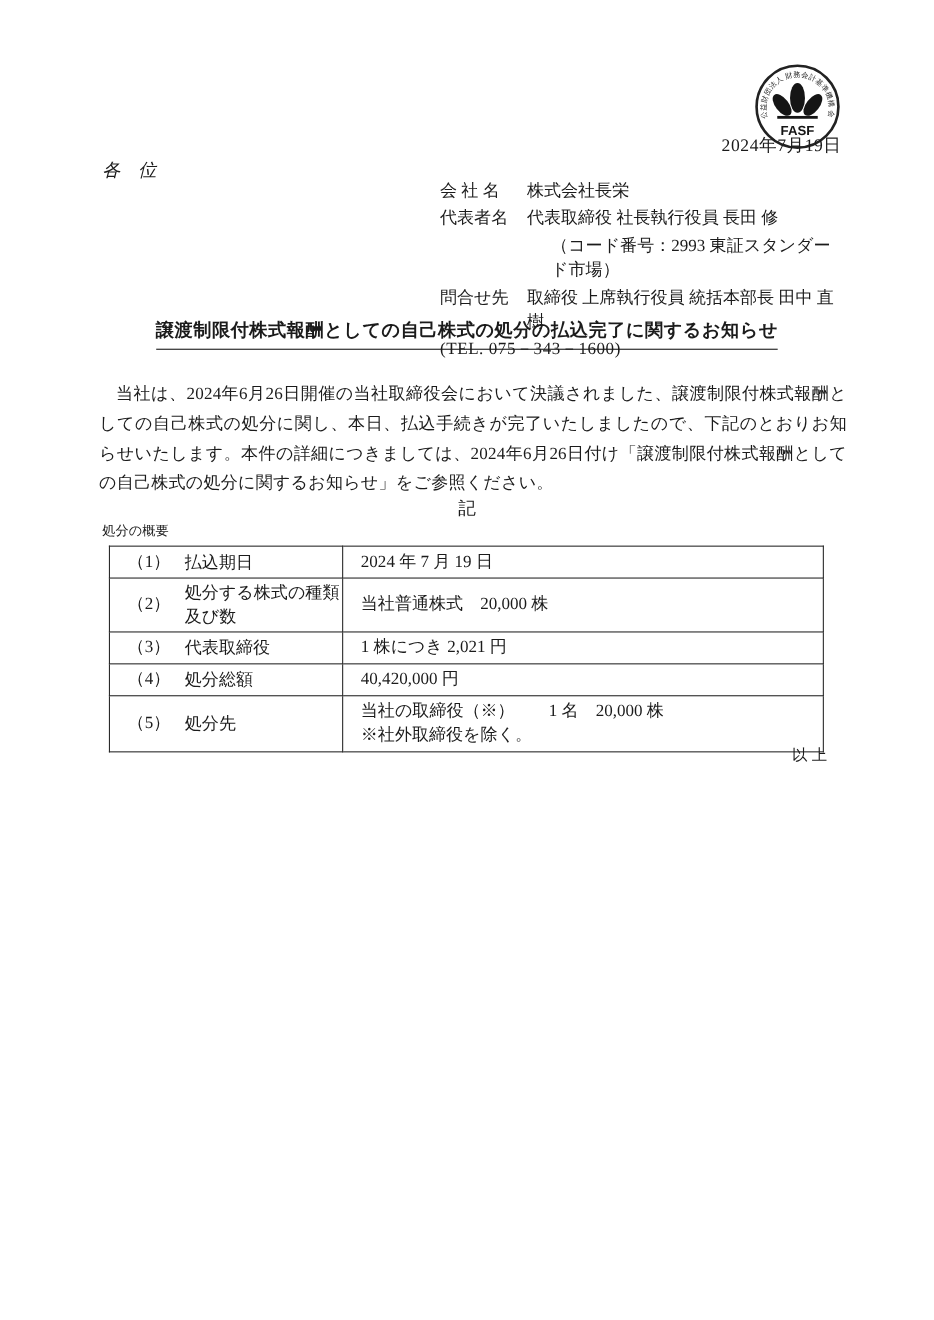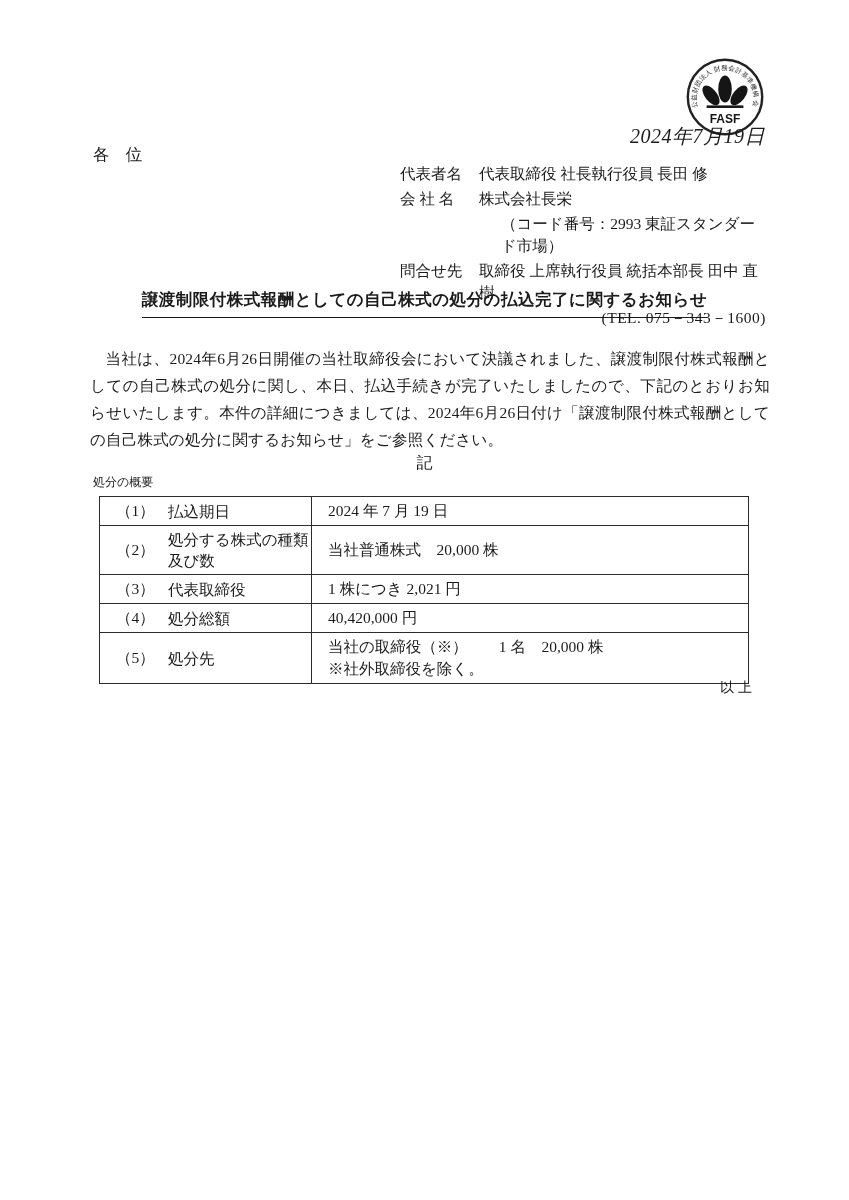--- a/index.html
+++ b/index.html
@@ -11,34 +11,34 @@
     font-family:"Liberation Serif","DejaVu Serif",serif;
     font-size:15.5px;
     line-height:1.4;
     overflow:hidden;
   }
   .fasf-logo{
     position:absolute;top:57px;right:84px;width:80px;height:80px;
   }
   .doc-date{
     position:absolute;top:122px;right:84px;
-    font-size:20px;letter-spacing:.5px;font-style:italic;
+    font-size:16px;letter-spacing:.5px;
   }
   .salutation{
     position:absolute;top:143px;left:93px;
-    font-size:16.5px;letter-spacing:6px;
+    font-size:16.5px;letter-spacing:6px;font-style:italic;
   }
   .company-block{
     position:absolute;top:163px;left:400px;width:366px;
   }
   .company-line{display:flex;margin-bottom:3.5px;}
   .company-label{width:66px;flex:none;}
   .company-value{margin-left:13px;}
   .company-line.indent-only .company-value{margin-left:101px;}
-  .company-line.tel .company-value{margin-left:0;width:100%;text-align:right;letter-spacing:.5px;}
+  .company-line.tel .company-value{margin-left:0;width:100%;text-align:left;letter-spacing:.5px;}
   .doc-title{
     position:absolute;top:288px;left:0;width:100%;text-align:center;
   }
   .doc-title span{
     display:inline-block;
     font-weight:bold;font-size:16.5px;
     border-bottom:1.5px solid #1b1b1b;
     padding-bottom:6px;letter-spacing:.5px;
   }
   .body-text{
@@ -91,26 +91,26 @@
     <rect x="27" y="60.5" width="46" height="3.2" fill="#151515"></rect>
     <text x="50" y="82" text-anchor="middle" font-size="15" font-weight="bold" fill="#151515" font-family="'Liberation Sans','DejaVu Sans',sans-serif">FASF</text>
   </svg>
 
   <div class="doc-date">2024年7月19日</div>
 
   <div class="salutation">各 位</div>
 
   <div class="company-block">
     <div class="company-line">
+      <span class="company-label">会 社 名</span>
+      <span class="company-value">株式会社長栄</span>
+    </div>
+    <div class="company-line">
       <span class="company-label">代表者名</span>
       <span class="company-value">代表取締役 社長執行役員 長田 修</span>
-    </div>
-    <div class="company-line">
-      <span class="company-label">会 社 名</span>
-      <span class="company-value">株式会社長栄</span>
     </div>
     <div class="company-line indent-only">
       <span class="company-value">（コード番号：2993 東証スタンダード市場）</span>
     </div>
     <div class="company-line">
       <span class="company-label">問合せ先</span>
       <span class="company-value">取締役 上席執行役員 統括本部長 田中 直樹</span>
     </div>
     <div class="company-line tel">
       <span class="company-value">(TEL. 075－343－1600)</span>

